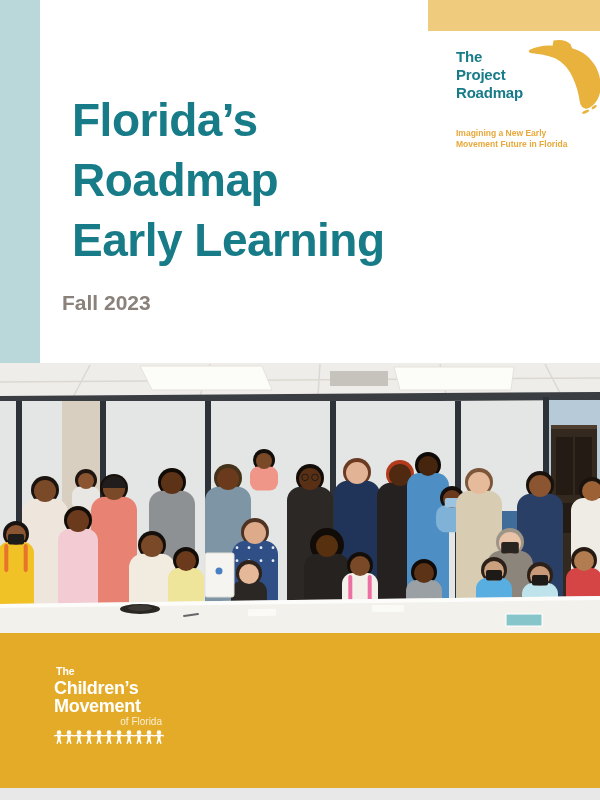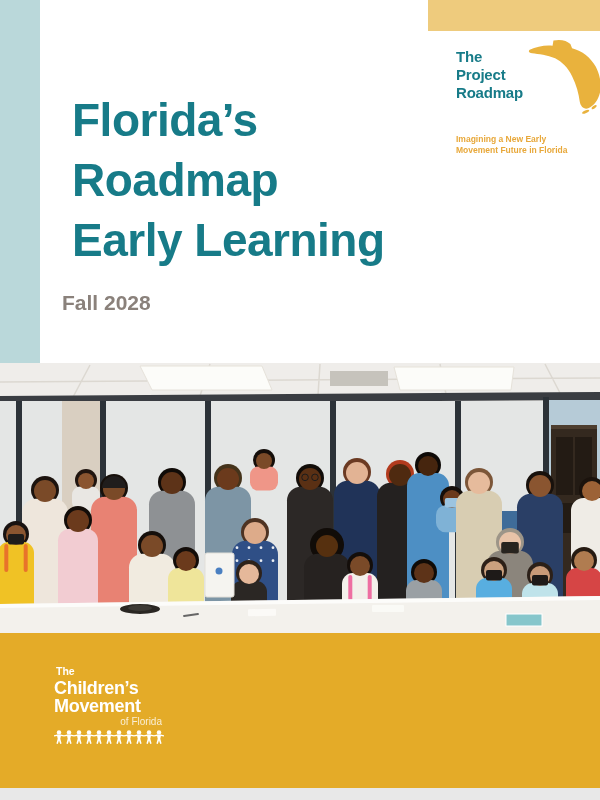--- a/index.html
+++ b/index.html
@@ -8,21 +8,21 @@
   .left-stripe{position:absolute;left:0;top:0;width:40px;height:363px;background:#bad8da;}
   .top-bar{position:absolute;left:428px;top:0;width:172px;height:31px;background:#eecb7d;}
 
   
   .fp-logo{position:absolute;left:456px;top:38px;width:140px;}
   .fp-row{display:flex;align-items:flex-start;}
   .fp-name{font-weight:700;color:#177b88;font-size:15px;line-height:18px;letter-spacing:-0.2px;
            padding-top:10px;white-space:nowrap;}
   .fp-name span{display:block;}
   .fp-florida{width:86px;height:78px;flex:none;margin-left:1px;}
-  .fp-tagline{margin-top:18px;font-size:8.5px;line-height:11px;font-weight:700;color:#e8a83a;}
+  .fp-tagline{margin-top:12px;font-size:8.5px;line-height:11px;font-weight:700;color:#e8a83a;}
   .fp-tagline span{display:block;}
 
   
   .title{position:absolute;left:60px;top:78px;margin:12px;color:#177b88;font-size:46px;
          line-height:60px;font-weight:700;letter-spacing:-0.5px;}
   .title span{display:block;}
   .subtitle{position:absolute;left:62px;top:291px;color:#8a817b;font-size:21px;font-weight:700;}
 
   
   .photo{position:absolute;left:0;top:363px;width:600px;height:270px;}
@@ -64,21 +64,21 @@
       <span>Imagining a New Early</span>
       <span>Movement Future in Florida</span>
     </div>
   </div>
 
   <h1 class="title">
     <span>Florida’s</span>
     <span>Roadmap</span>
     <span>Early Learning</span>
   </h1>
-  <div class="subtitle">Fall 2028</div>
+  <div class="subtitle">Fall 2023</div>
 
   <div class="photo">
     <svg width="600" height="270" viewBox="0 0 600 270" role="img" aria-label="Group photo of parents, caregivers and children gathered behind a long white table in an office meeting room with window shades and a dark cabinet">
       <g>
         <rect x="0" y="0" width="600" height="270" fill="#e9e7e3"></rect>
 
         <polygon points="0,0 600,0 600,31 0,38" fill="#efedea"></polygon>
         <path d="M90,2 L72,36 M210,1 L200,33 M320,1 L318,32 M440,1 L446,31 M545,1 L560,30 M0,19 L600,15" stroke="#dcd8d1" stroke-width="1.5" fill="none"></path>
         <polygon points="140,3 262,3 272,27 152,27" fill="#fcfcf9" stroke="#e6e2da"></polygon>
         <polygon points="394,4 514,4 511,27 400,27" fill="#fcfcf9" stroke="#e6e2da"></polygon>

